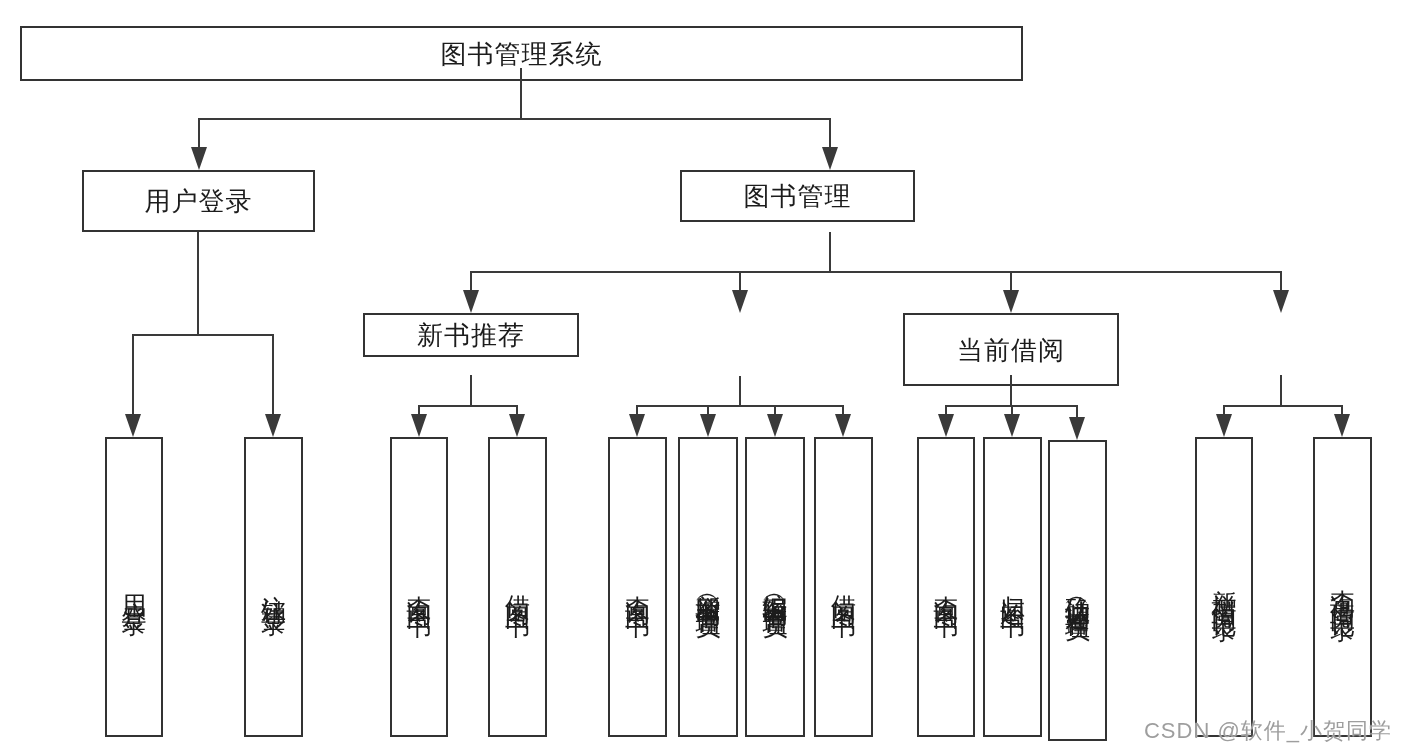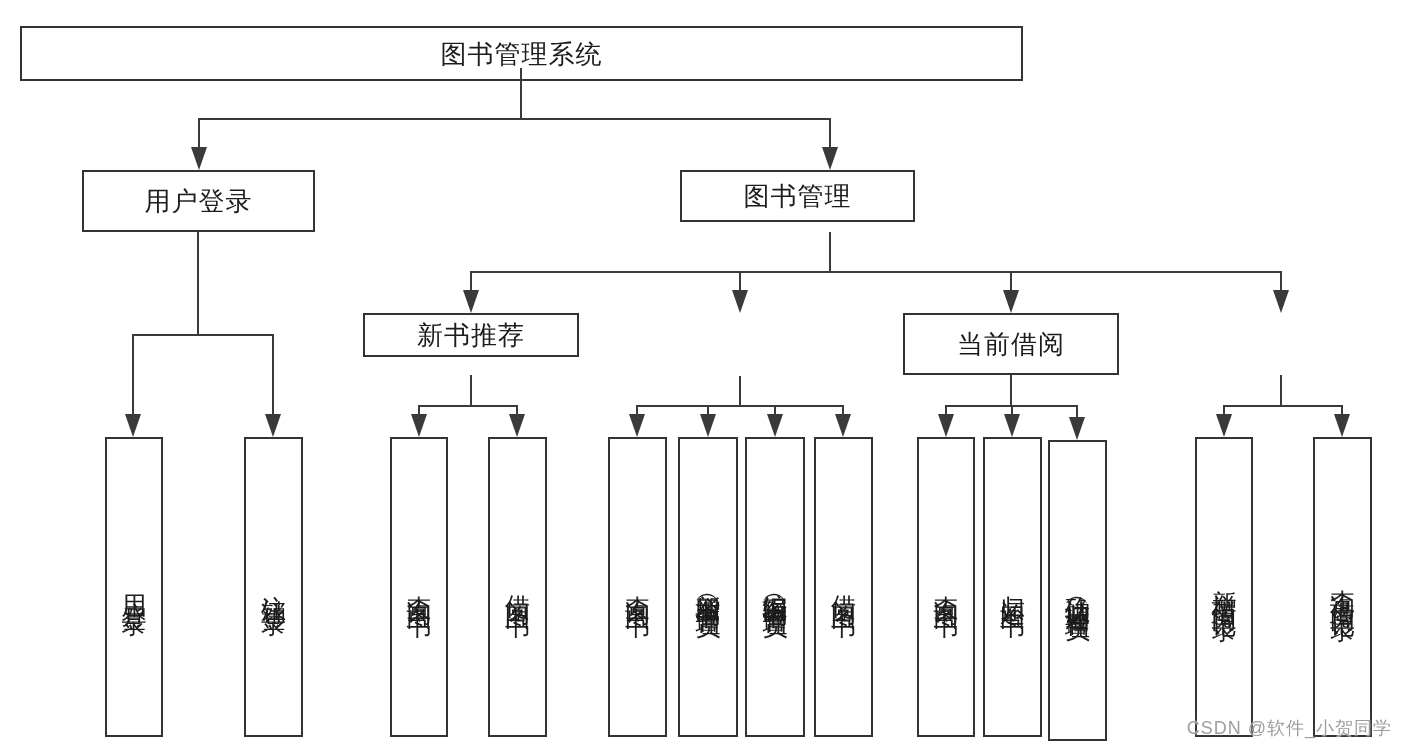--- a/index.html
+++ b/index.html
@@ -33,38 +33,38 @@
   }
   .leaf.tight > span{ letter-spacing:3px; }
   .cl-v,.cl-h{ position:absolute; background:var(--line); }
   .cl-arrow{
     position:absolute; width:0; height:0;
     border-left:8px solid transparent; border-right:8px solid transparent;
     border-top:23px solid var(--line);
   }
   #watermark{
     position:absolute; top:716px; right:13px;
-    font-size:18px; letter-spacing:1px;
+    font-size:22px; letter-spacing:1px;
     color:var(--watermark);
     text-shadow:0 0 2px rgba(255,255,255,.9);
     z-index:5;
   }
 </style>
 </head>
 <body>
 
 <div id="diagram">
 
   <div class="node" style="left:20px; top:26px; width:1003px; height:55px;">图书管理系统</div>
 
   <div class="node" style="left:82px; top:170px; width:233px; height:62px;">用户登录</div>
   <div class="node" style="left:680px; top:170px; width:235px; height:52px;">图书管理</div>
 
   <div class="node" style="left:363px; top:313px; width:216px; height:44px;">新书推荐</div>
-  <div class="node" style="left:903px; top:313px; width:216px; height:62px;">当前借阅</div>
+  <div class="node" style="left:903px; top:313px; width:216px; height:73px;">当前借阅</div>
 
   <div class="leaf" style="left:105px; top:437px; width:58px; height:300px;">
     <span>用户登录</span>
   </div>
   <div class="leaf" style="left:244px; top:437px; width:59px; height:300px;">
     <span>注销登录</span>
   </div>
 
   <div class="leaf" style="left:390px; top:437px; width:58px; height:300px;">
     <span>查询图书</span>

